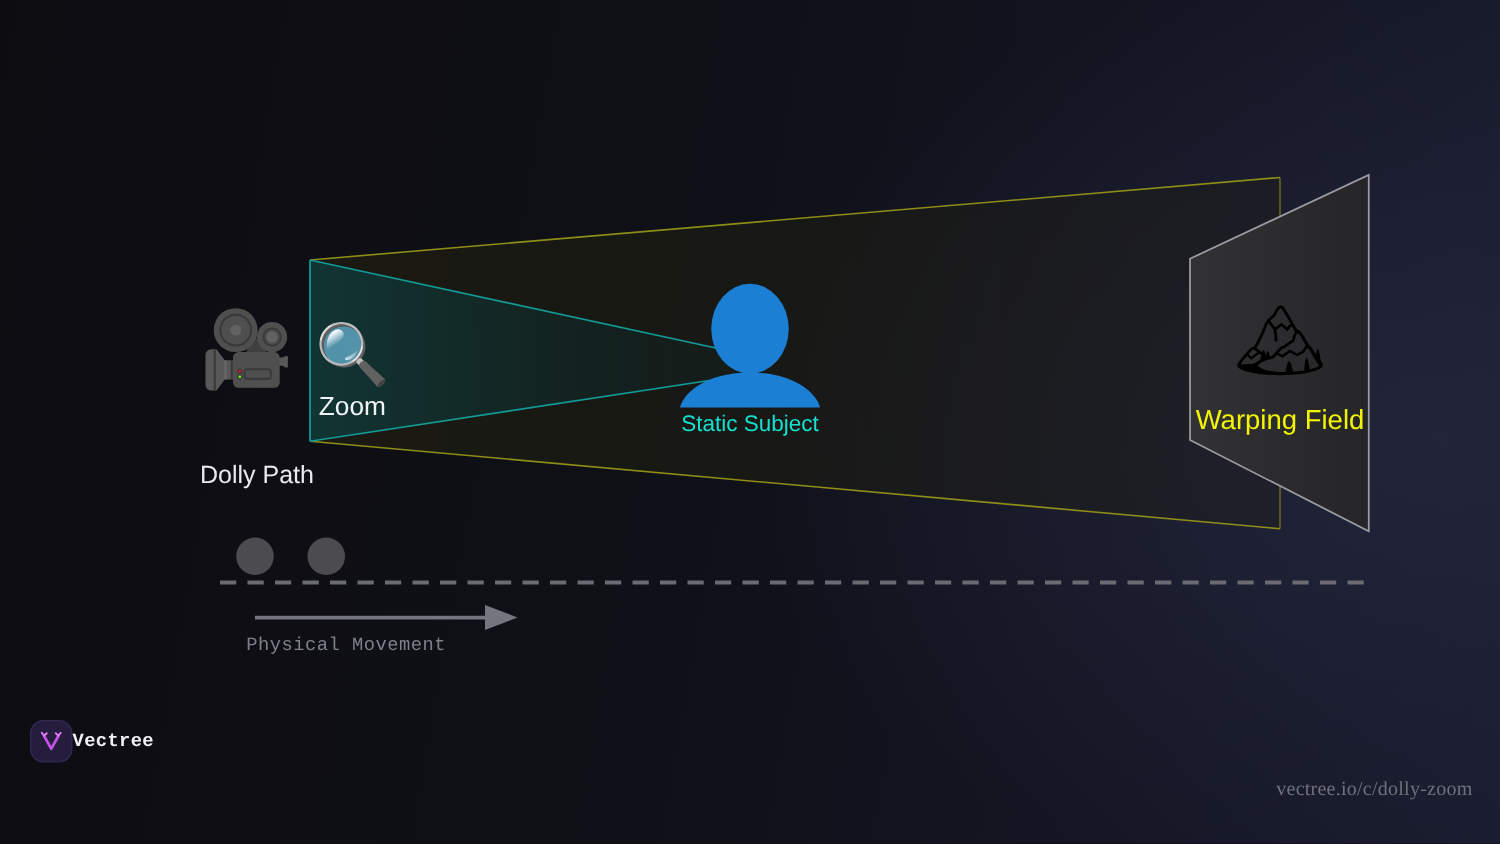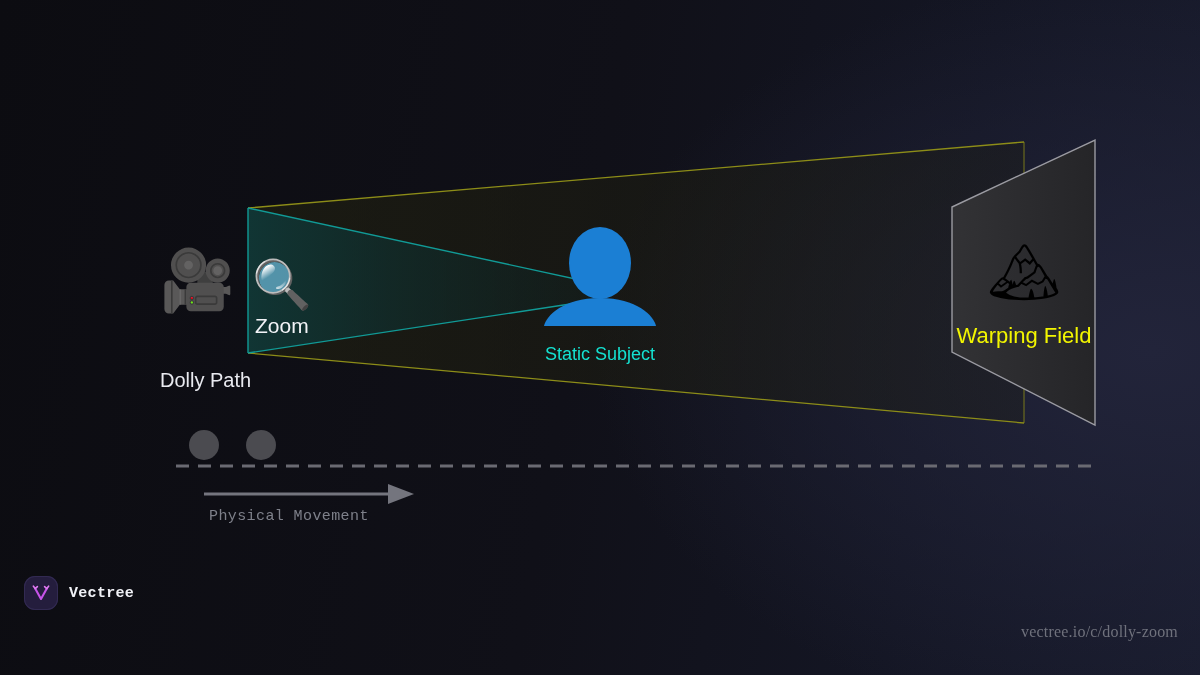--- a/index.html
+++ b/index.html
@@ -62,55 +62,54 @@
   #zoom-node .emoji { font-size: 48px; }
   #zoom-node .lbl {
     margin-top: 6px;
     font-size: 21px;
     color: #f2f3f7;
   }
 
   
   #subject-node { left: 540px; top: 232px; width: 120px; }
   #subject-node .lbl {
-    margin-top: 16px;
+    margin-top: 1px;
     font-size: 18px;
     color: #14e0d0;
   }
 
   
   #warp-node { left: 963px; top: 243px; width: 122px; }
   #warp-node .emoji { font-size: 58px; }
   #warp-node .lbl {
     margin-top: 22px;
     font-size: 22px;
     color: #f2f500;
   }
 
   
   #movement-label {
     position: absolute;
-    left: 209px;
+    left: 197px;
     top: 508px;
     font-family: "Liberation Mono", monospace;
     font-size: 15px;
     color: #7e808a;
     letter-spacing: 0.4px;
     white-space: nowrap;
     text-align: right;
   }
 
   
   #brand-row {
     position: absolute;
     left: 24px;
     top: 576px;
     display: flex;
     align-items: center;
-    gap: 11px;
   }
   #brand-logo {
     width: 34px;
     height: 34px;
     border-radius: 11px;
     background: #241d3d;
     box-shadow: inset 0 0 0 1px #322a52;
     display: flex;
     align-items: center;
     justify-content: center;

